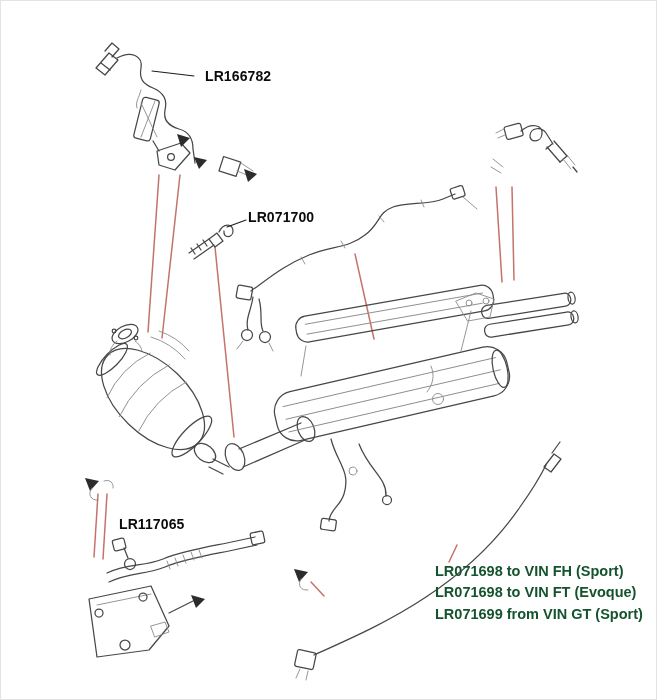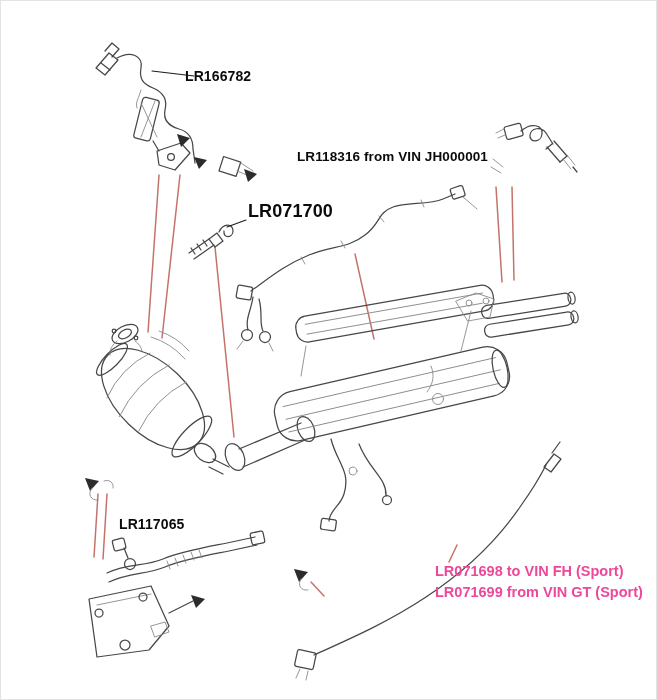--- a/index.html
+++ b/index.html
@@ -1,21 +1,21 @@
 <!DOCTYPE html>
 <html style="--leader: #c4736b; --ink: #474747;"><head>
 <meta charset="utf-8">
 <style>
   html,body{margin:0;padding:0;background:#fff;}
   .stage{position:relative;width:657px;height:700px;background:#fff;overflow:hidden;
          box-sizing:border-box;border:1px solid #e3e3e3;
          font-family:"Liberation Sans",sans-serif;}
   .stage svg{position:absolute;left:0;top:0;}
   .lbl{position:absolute;font-weight:bold;color:#0b0b0b;white-space:nowrap;letter-spacing:.1px;}
-  .egt{position:absolute;font-weight:bold;font-size:14.5px;line-height:21.4px;color:#ec4899;white-space:nowrap;}
+  .egt{position:absolute;font-weight:bold;font-size:14.5px;line-height:21.4px;color:#14532d;white-space:nowrap;}
   
   svg .art{fill:none;stroke:var(--ink,#474747);stroke-width:1.25;stroke-linecap:round;stroke-linejoin:round;}
   svg .thin{fill:none;stroke:#8a8a8a;stroke-width:.9;stroke-linecap:round;}
   svg .fillDark{fill:#2c2c2c;stroke:none;}
   svg .leader{fill:none;stroke:var(--leader,#c4736b);stroke-width:1.5;stroke-linecap:round;}
   svg .lblline{fill:none;stroke:#1d1d1d;stroke-width:1.1;stroke-linecap:round;}
 </style>
 </head>
 <body>
 
@@ -164,27 +164,27 @@
       <rect class="art" x="295" y="650" width="19" height="17" rx="2" transform="rotate(12 304 658)"></rect>
       <path class="thin" d="M299,668 l-4,9 M307,670 l-2,9"></path>
       <path class="art" d="M313,654 c40,-18 76,-34 112,-58 c38,-25 70,-55 94,-90 c10,-14 18,-26 26,-42"></path>
       <path class="art" d="M543,466 l10,-13 l7,5 l-10,13 z"></path>
       <path class="art" d="M551,452 l8,-11"></path>
       <path class="fillDark" d="M293,568 l14,3 l-9,10 z"></path>
       <path class="thin" d="M300,578 c-4,6 0,12 7,11"></path>
     </g>
   </svg>
 
-  <div class="lbl" style="left:184px;top:67px;font-size:14px">LR166782</div>
+  <div class="lbl" style="left:204px;top:67px;font-size:14px">LR166782</div>
 
 
-  <div class="lbl" style="left:296px;top:148px;font-size:13.5px">LR118316 from VIN JH000001</div>
 
-  <div class="lbl" style="left:247px;top:200px;font-size:18px">LR071700</div>
+  <div class="lbl" style="left:247px;top:208px;font-size:14px">LR071700</div>
 
   <div class="lbl" style="left:118px;top:515px;font-size:14px">LR117065</div>
 
   <div class="egt" style="left:434px;top:560px">
     <div>LR071698 to VIN FH (Sport)</div>
+    <div>LR071698 to VIN FT (Evoque)</div>
     <div>LR071699 from VIN GT (Sport)</div>
   </div>
 
 </div>
 
 </body></html>

